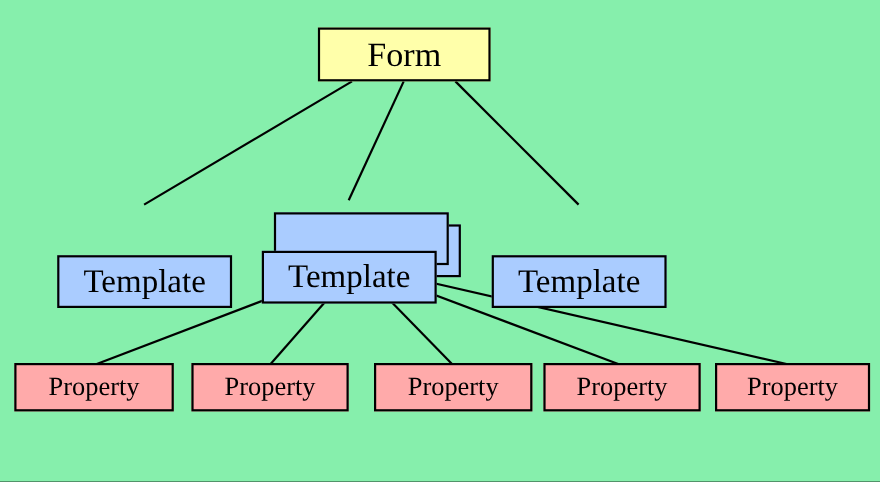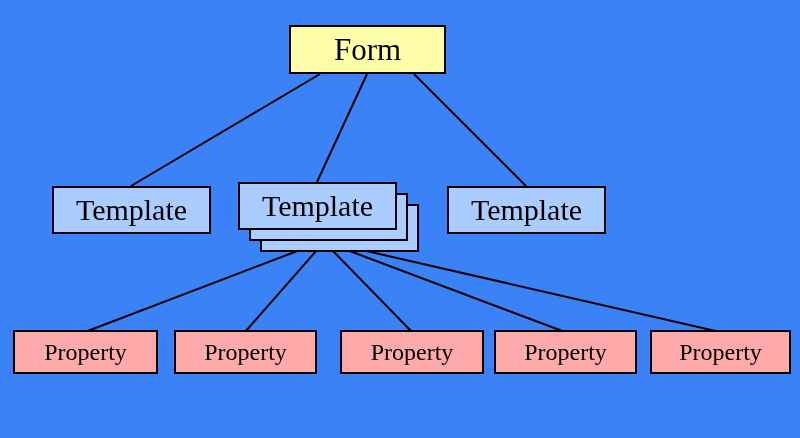--- a/index.html
+++ b/index.html
@@ -4,21 +4,21 @@
 <style>
   html, body {
     margin: 0;
     padding: 0;
     background: #000000;
   }
   #canvas {
     position: relative;
     width: 800px;
     height: 438px;
-    background: #3b82f6;
+    background: #86efac;
     overflow: hidden;
     font-family: "Liberation Serif", "DejaVu Serif", serif;
   }
   .edges {
     position: absolute;
     left: 0;
     top: 0;
     width: 800px;
     height: 438px;
     pointer-events: none;
@@ -34,20 +34,21 @@
     line-height: 1;
     color: #000000;
   }
   .node-form {
     background: #ffffaa;
     font-size: 31px;
   }
   .node-template {
     background: #aaccff;
     font-size: 30px;
+    margin-top: 46px;
   }
   .node-property {
     background: #ffaaaa;
     font-size: 24px;
   }
   .stack-wrap {
     position: absolute;
   }
   .stack-layer {
     position: absolute;

